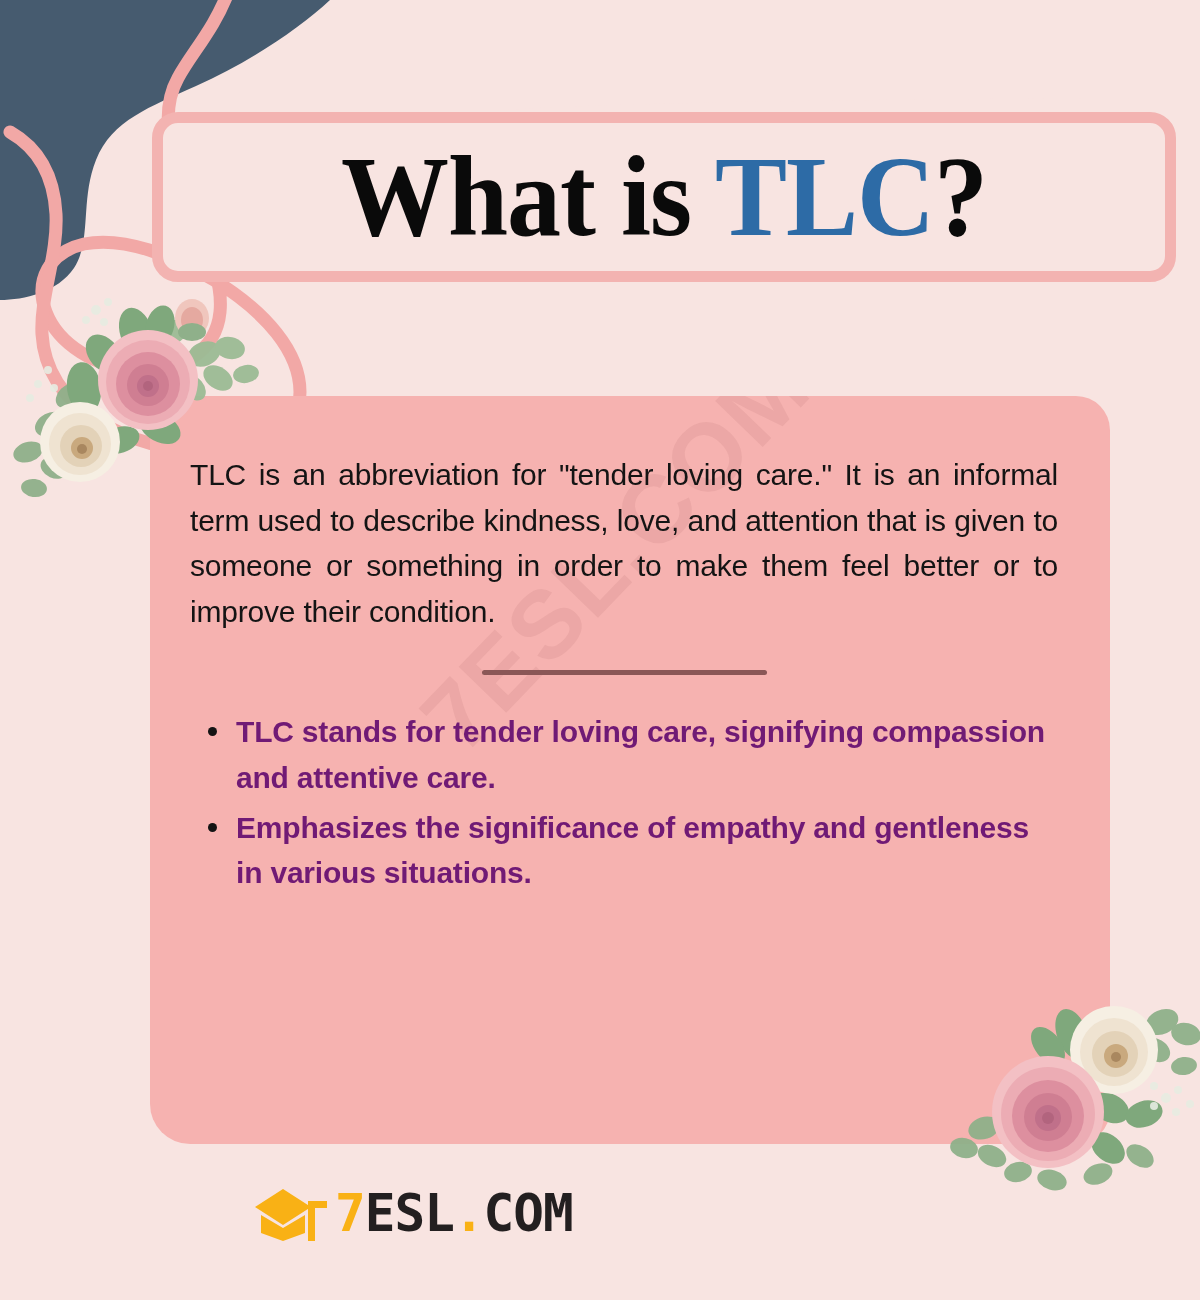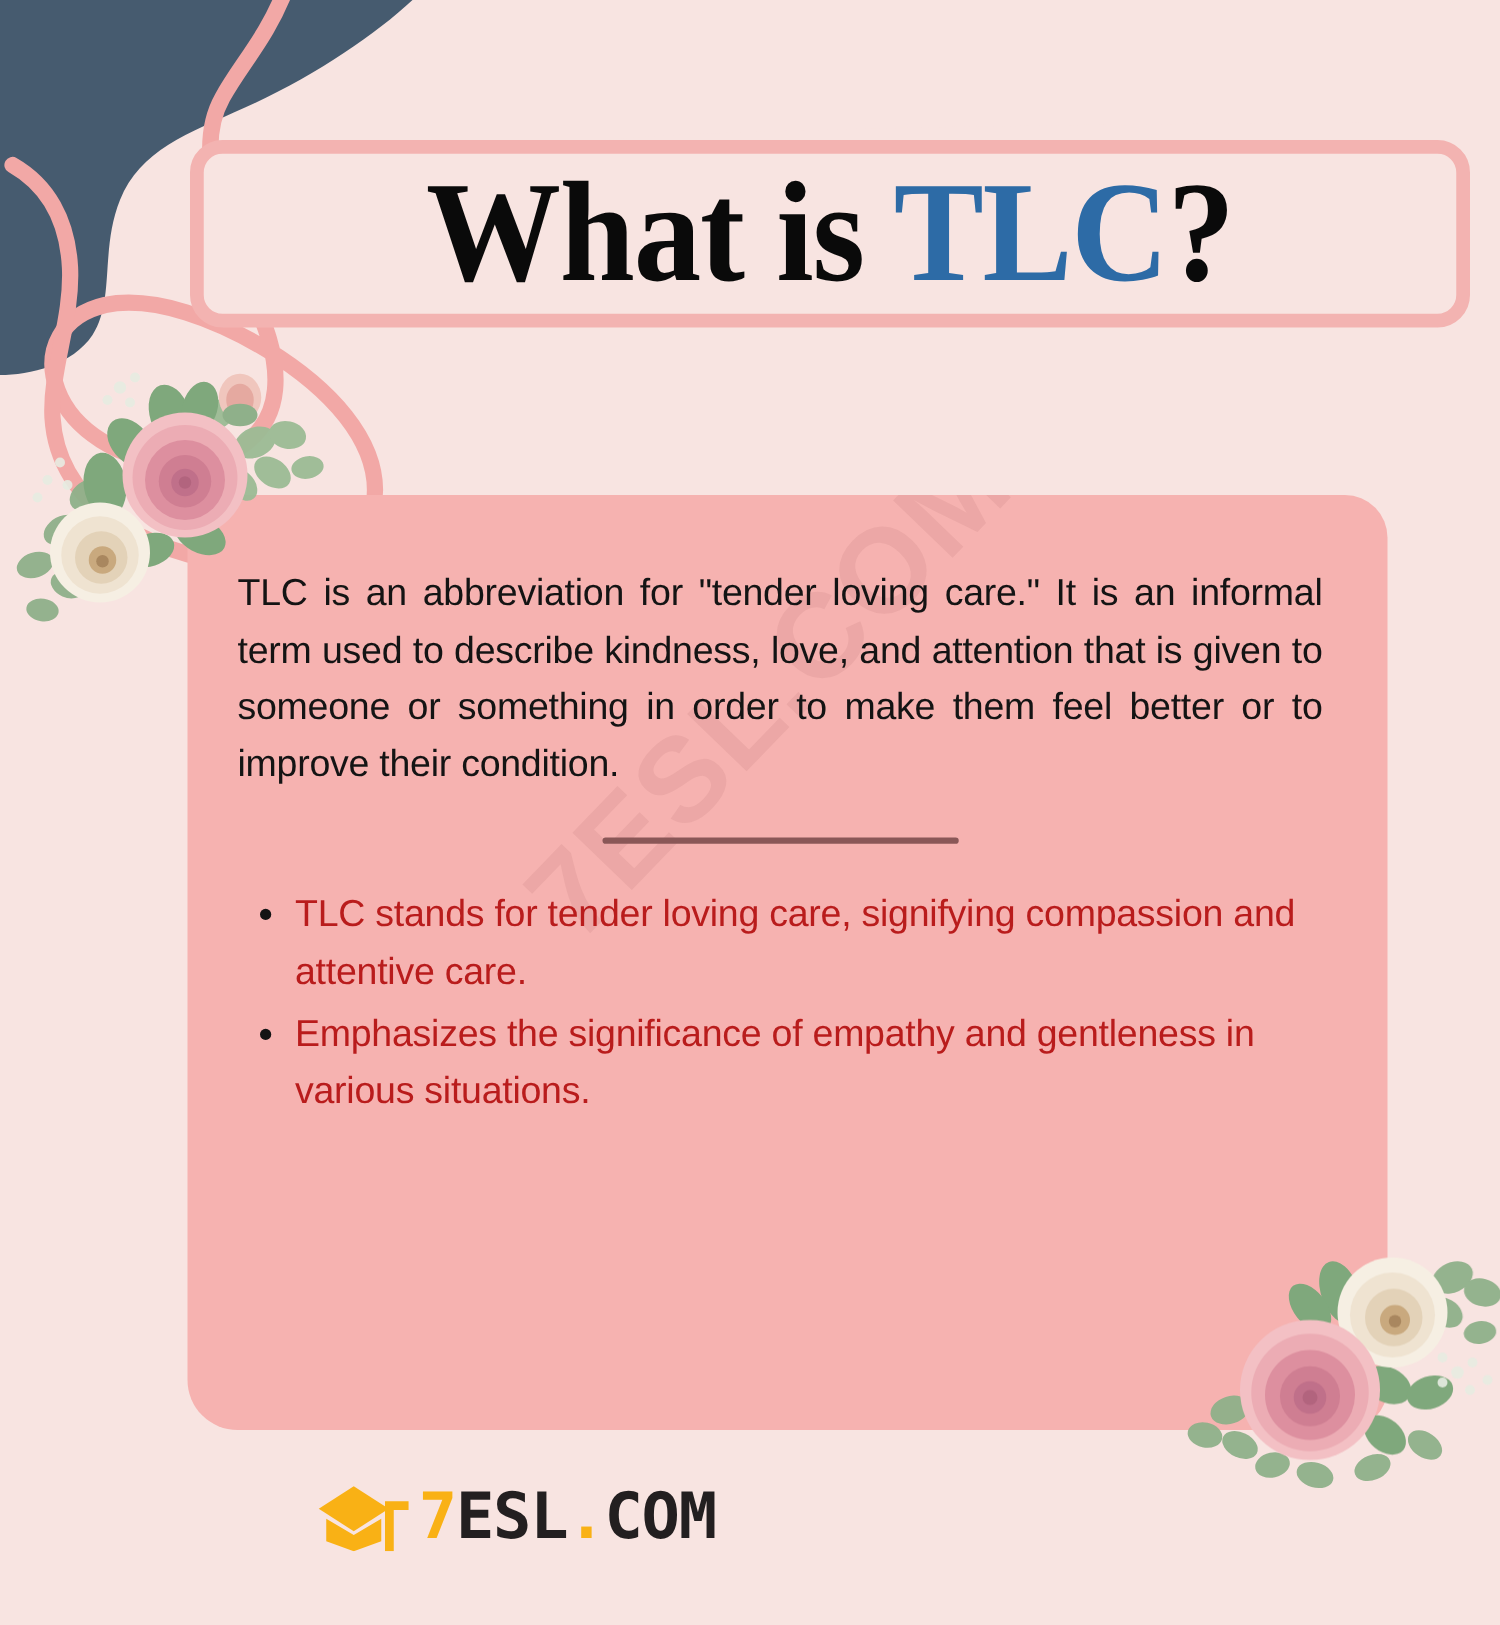--- a/index.html
+++ b/index.html
@@ -11,21 +11,21 @@
     overflow:hidden;
   }
 
   
   #decor-layer { position:absolute; inset:0; width:1200px; height:1300px; pointer-events:none; }
 
   
   .title-frame{
     position:absolute;
     left:152px; top:112px;
-    width:1024px; height:150px;
+    width:1024px; height:170px;
     border:11px solid #f3b3b1;
     border-radius:26px;
     background:#f8e4e1;
     display:flex; align-items:center; justify-content:center;
     z-index:3;
   }
   .title-text{
     font-family:"Liberation Serif", serif;
     font-weight:bold;
     font-size:108px;
@@ -76,23 +76,23 @@
     background:#8a5757;
     border-radius:3px;
     margin:36px auto 34px auto;
   }
 
   .bullets{ list-style:none; padding-left:10px; }
   .bullets li{
     position:relative;
     padding-left:36px;
     font-size:30px;
-    font-weight:normal;
+    font-weight:bold;
     line-height:1.52;
-    color:#b91c1c;
+    color:#701a75;
     margin-bottom:4px;
     letter-spacing:-0.2px;
   }
   .bullets li::before{
     content:"";
     position:absolute;
     left:8px; top:18px;
     width:9px; height:9px;
     background:#141414;
     border-radius:50%;

